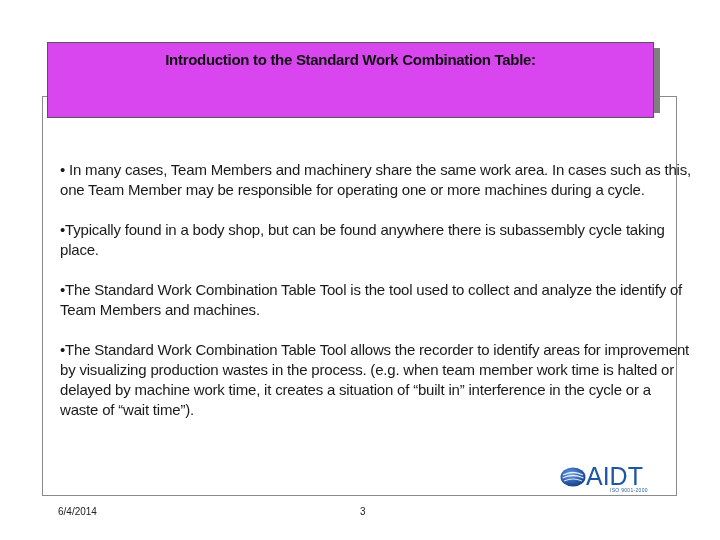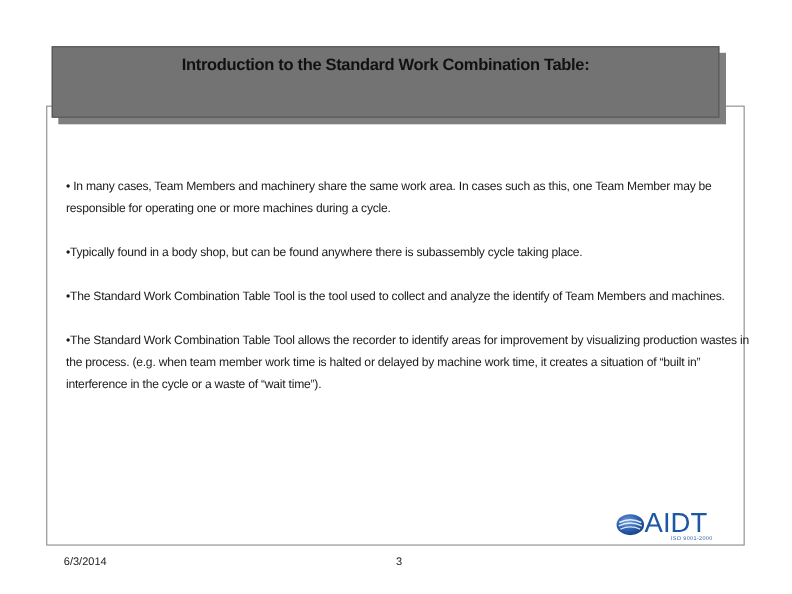--- a/index.html
+++ b/index.html
@@ -31,44 +31,44 @@
       top: 48px;
       width: 607px;
       height: 65px;
       background: #7f7f7f;
     }
     .title-box {
       position: absolute;
       left: 47px;
       top: 42px;
       width: 607px;
-      height: 65px;
+      height: 76px;
       border: 1px solid #555555;
       box-sizing: border-box;
-      background: #737373;
+      background: #d946ef;
     }
     .title-text {
       position: absolute;
       left: 0;
       right: 0;
       top: 8px;
       text-align: center;
       font-family: "Liberation Sans", sans-serif;
       font-weight: bold;
       font-size: 15px;
       letter-spacing: -0.3px;
       color: #111111;
     }
     .bullets {
       position: absolute;
       left: 60px;
       top: 160px;
       width: 632px;
       font-family: "Liberation Sans", sans-serif;
-      font-size: 11px;
+      font-size: 15px;
       line-height: 20px;
       color: #1a1a1a;
       letter-spacing: -0.2px;
     }
     .bullet-para {
       margin: 0 0 20px 0;
     }
     .logo {
       position: absolute;
       left: 560px;
@@ -150,14 +150,14 @@
       <ellipse cx="13" cy="10" rx="12.5" ry="9.5" fill="url(#g1)"></ellipse>
       <path d="M3 8 Q13 3 23 8" stroke="#ffffff" stroke-width="1.3" fill="none" opacity="0.85"></path>
       <path d="M2.5 11 Q13 6 23.5 11" stroke="#ffffff" stroke-width="1.3" fill="none" opacity="0.85"></path>
       <path d="M4 14 Q13 10 22 14" stroke="#ffffff" stroke-width="1.2" fill="none" opacity="0.8"></path>
     </svg>
   </span>
   <span class="logo-text">AIDT</span>
   <span class="logo-tag">ISO 9001-2000</span>
 </div>
 
-<div class="footer-date">6/3/2014</div>
+<div class="footer-date">6/4/2014</div>
 <div class="footer-page">3</div>
 
 </body></html>

